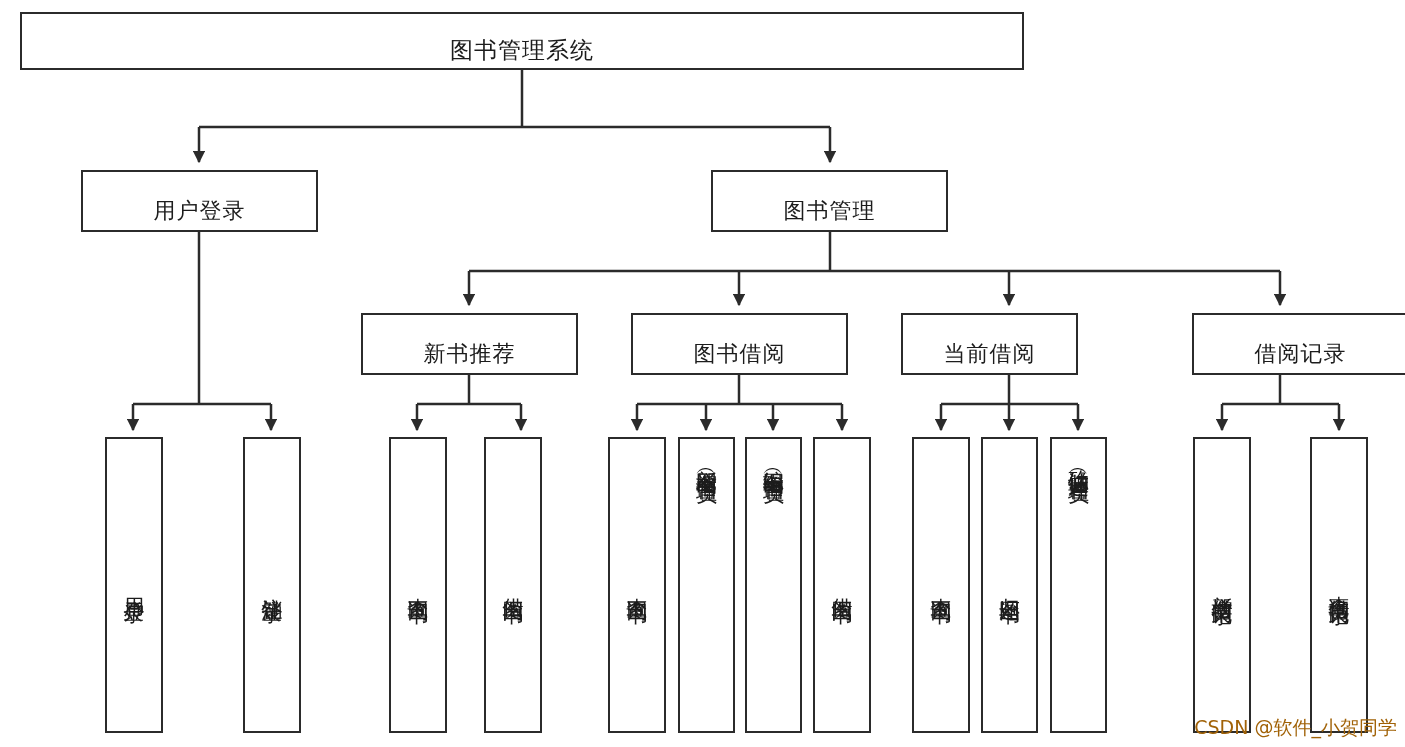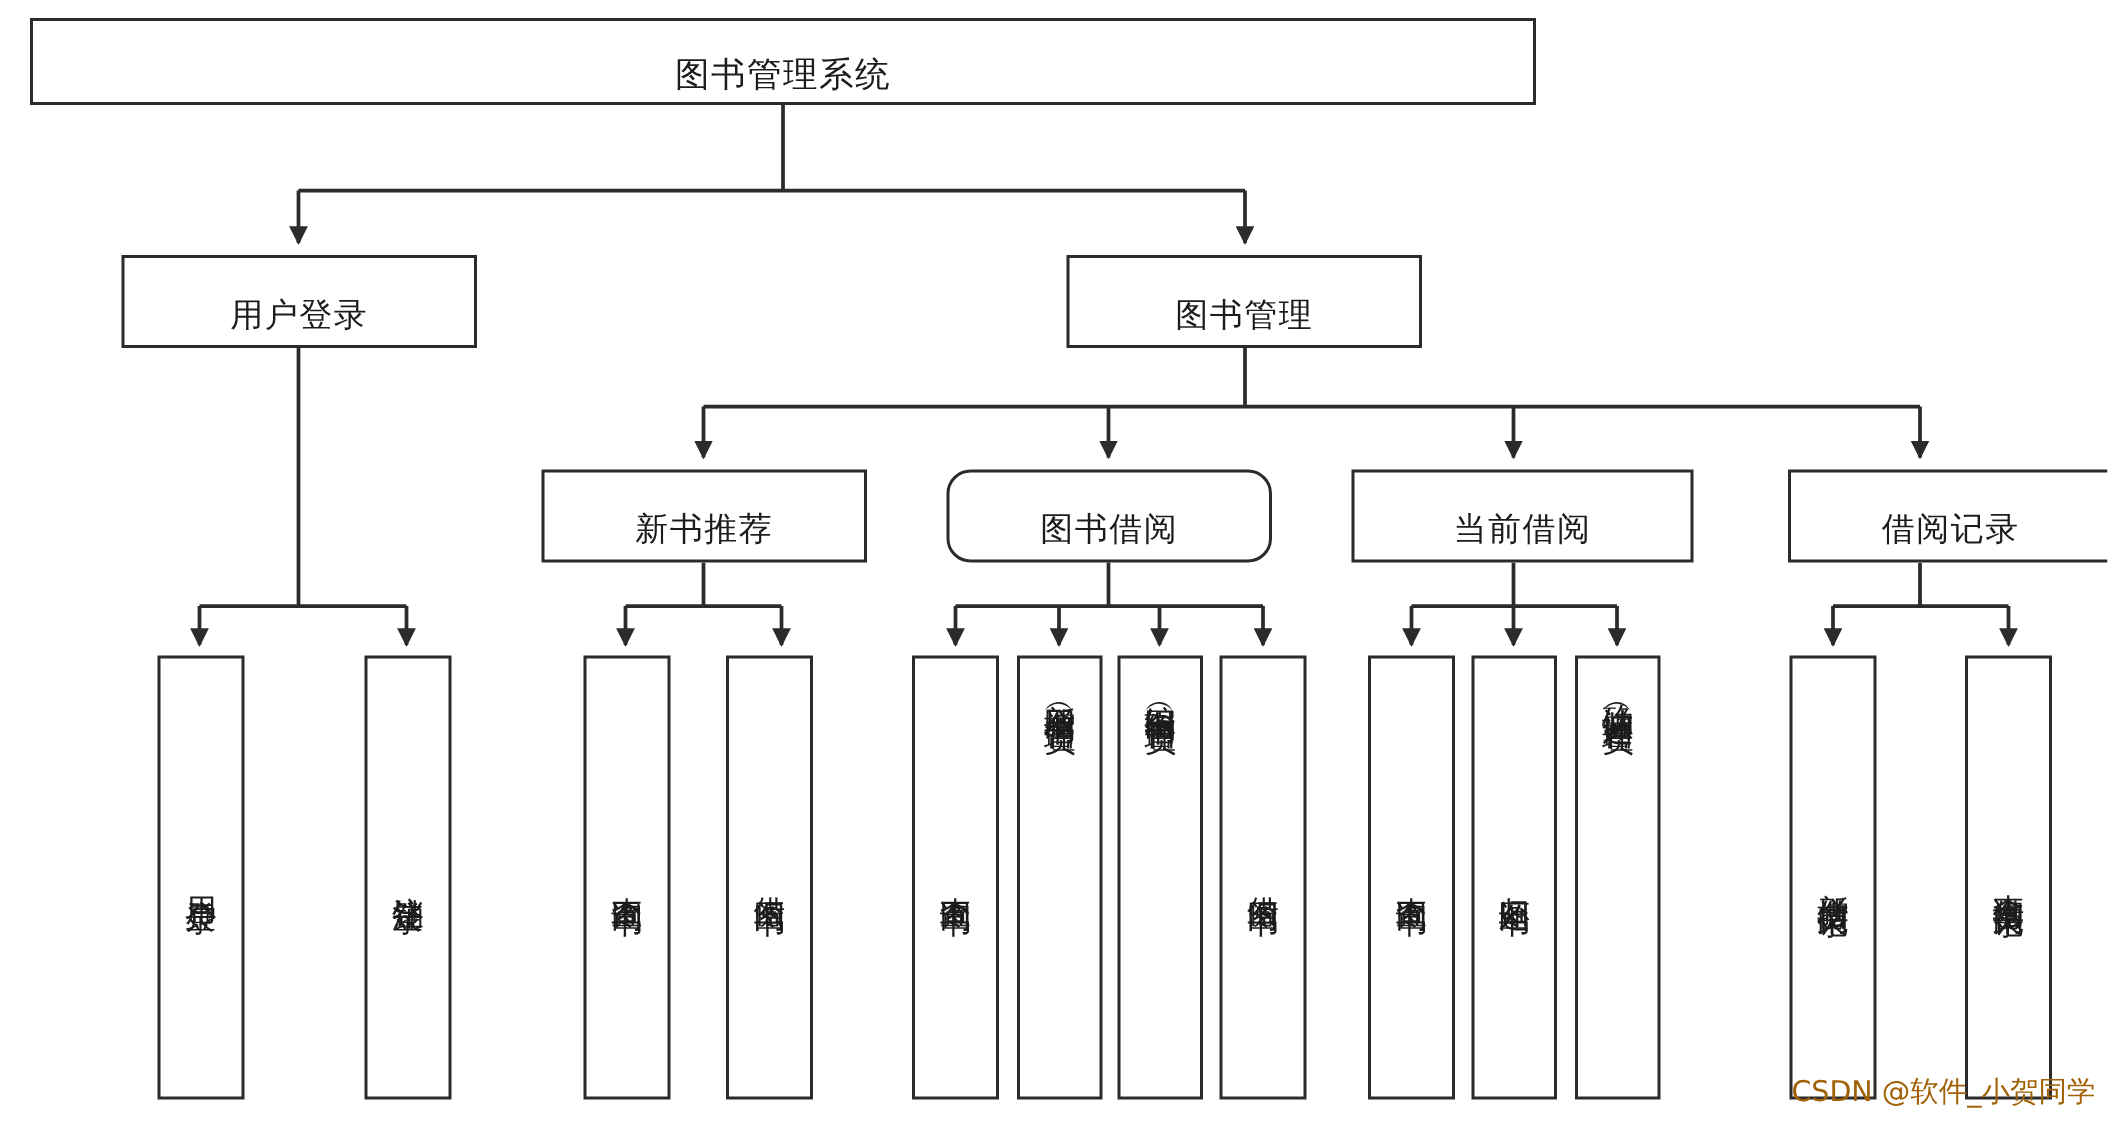--- a/index.html
+++ b/index.html
@@ -145,25 +145,25 @@
   </div>
 
   <div class="node horiz" style="left:361px; top:313px; width:217px; height:62px;">
     <span class="node-label">新书推荐</span>
   </div>
 
   <div class="node horiz" style="left:711px; top:170px; width:237px; height:62px;">
     <span class="node-label">图书管理</span>
   </div>
 
-  <div class="node horiz" style="left:631px; top:313px; width:217px; height:62px;border-radius:16px;">
+  <div class="node horiz" style="left:631px; top:313px; width:217px; height:62px;">
     <span class="node-label">图书借阅</span>
   </div>
 
-  <div class="node horiz" style="left:901px; top:313px; width:228px; height:62px;">
+  <div class="node horiz" style="left:901px; top:313px; width:177px; height:62px;">
     <span class="node-label">当前借阅</span>
   </div>
 
   <div class="node horiz" style="left:1192px; top:313px; width:217px; height:62px;">
     <span class="node-label">借阅记录</span>
   </div>
 
   <div class="node vert mid" style="left:105px; top:437px; width:58px; height:296px;">
     <span class="node-label">用户登录</span>
   </div>

